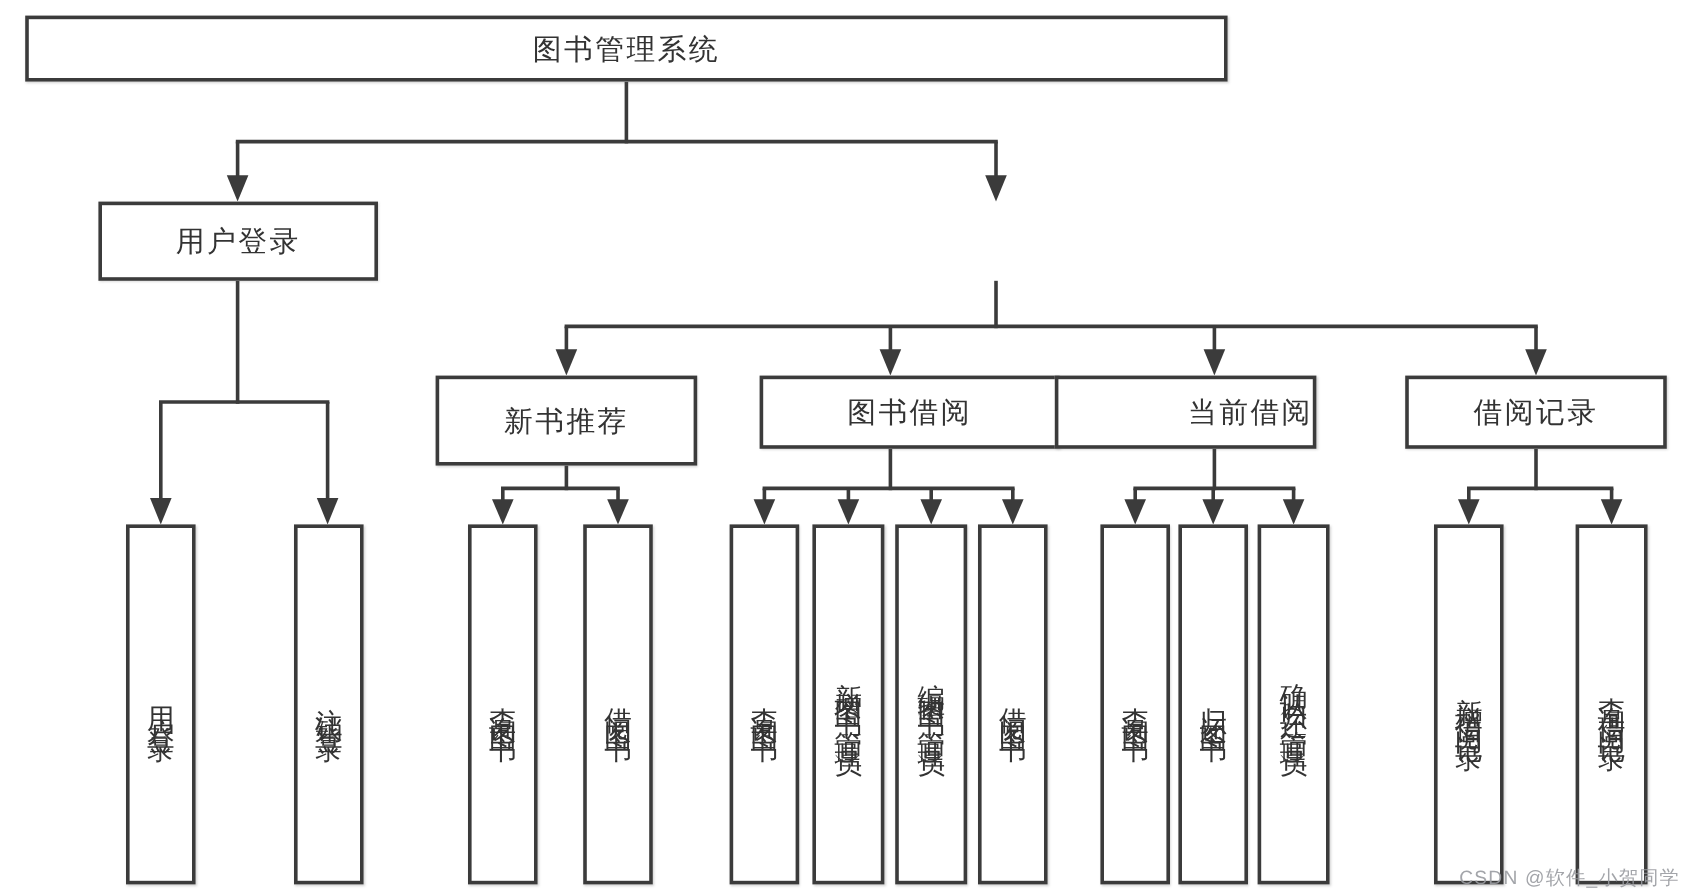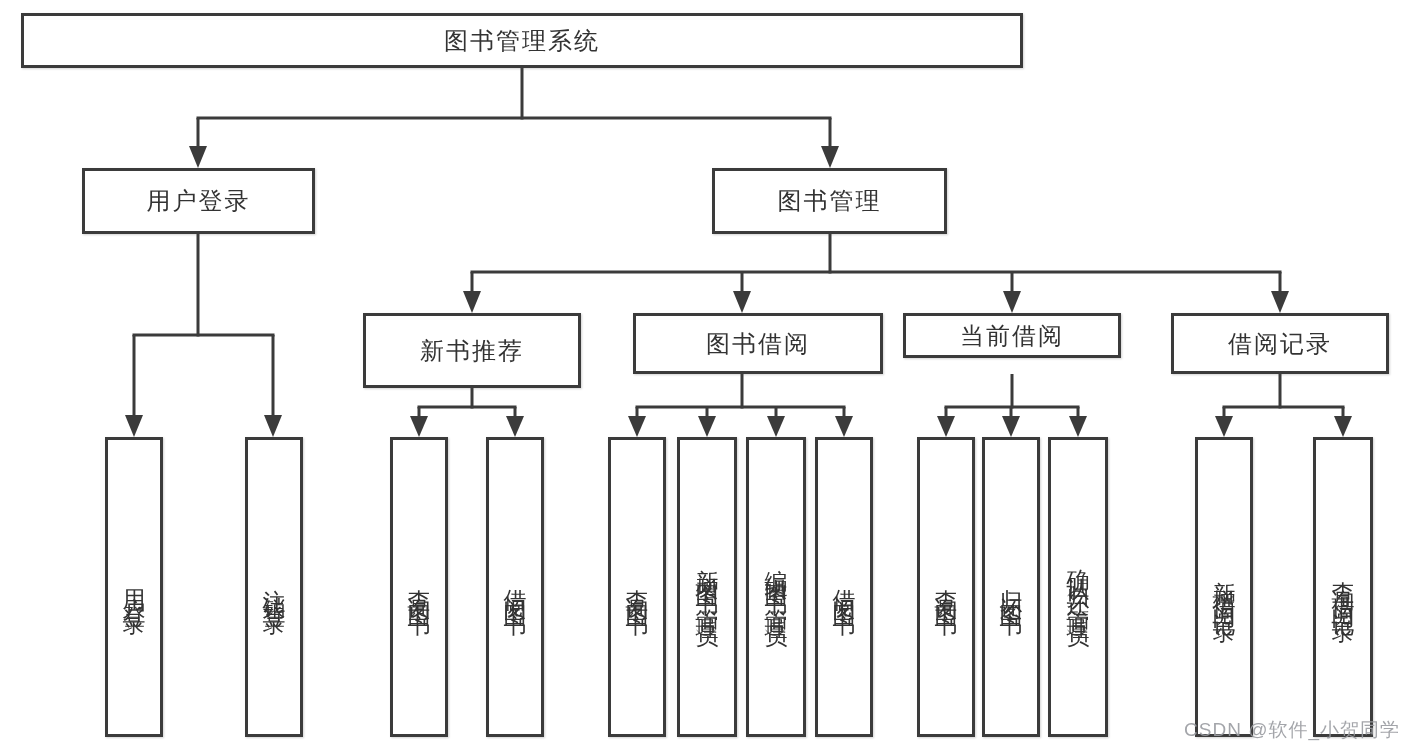--- a/index.html
+++ b/index.html
@@ -40,21 +40,21 @@
   .leaf .lbl{
     writing-mode:vertical-rl;
     text-orientation:mixed;
     font-size:23px;
     letter-spacing:8px;
     line-height:1;
   }
   .watermark{
     position:absolute;
     right:5px;bottom:4px;
-    font-size:19px;
+    font-size:16px;
     color:var(--watermark);
     opacity:0.9;
     letter-spacing:1px;
     z-index:10;
     white-space:nowrap;
   }
 </style>
 </head>
 <body>
 
@@ -136,31 +136,28 @@
     </g>
   </svg>
 
   <div class="node" style="left:21px;top:13px;width:1002px;height:55px;align-items:center;">
     <span class="lbl">图书管理系统</span>
   </div>
 
   <div class="node" style="left:82px;top:168px;width:233px;height:66px;">
     <span class="lbl">用户登录</span>
   </div>
-  <div class="node" style="left:712px;top:168px;width:235px;height:66px;">
-    <span class="lbl">图书管理</span>
-  </div>
 
   <div class="node" style="left:363px;top:313px;width:218px;height:75px;">
     <span class="lbl">新书推荐</span>
   </div>
   <div class="node" style="left:633px;top:313px;width:250px;height:61px;">
     <span class="lbl">图书借阅</span>
   </div>
-  <div class="node" style="left:903px;top:313px;width:218px;height:45px;">
+  <div class="node" style="left:879px;top:313px;width:218px;height:61px;justify-content:flex-end;">
     <span class="lbl">当前借阅</span>
   </div>
   <div class="node" style="left:1171px;top:313px;width:218px;height:61px;">
     <span class="lbl">借阅记录</span>
   </div>
 
   <div class="node leaf" style="left:105px;top:437px;width:58px;height:300px;">
     <span class="lbl">用户登录</span>
   </div>
   <div class="node leaf" style="left:245px;top:437px;width:58px;height:300px;">

